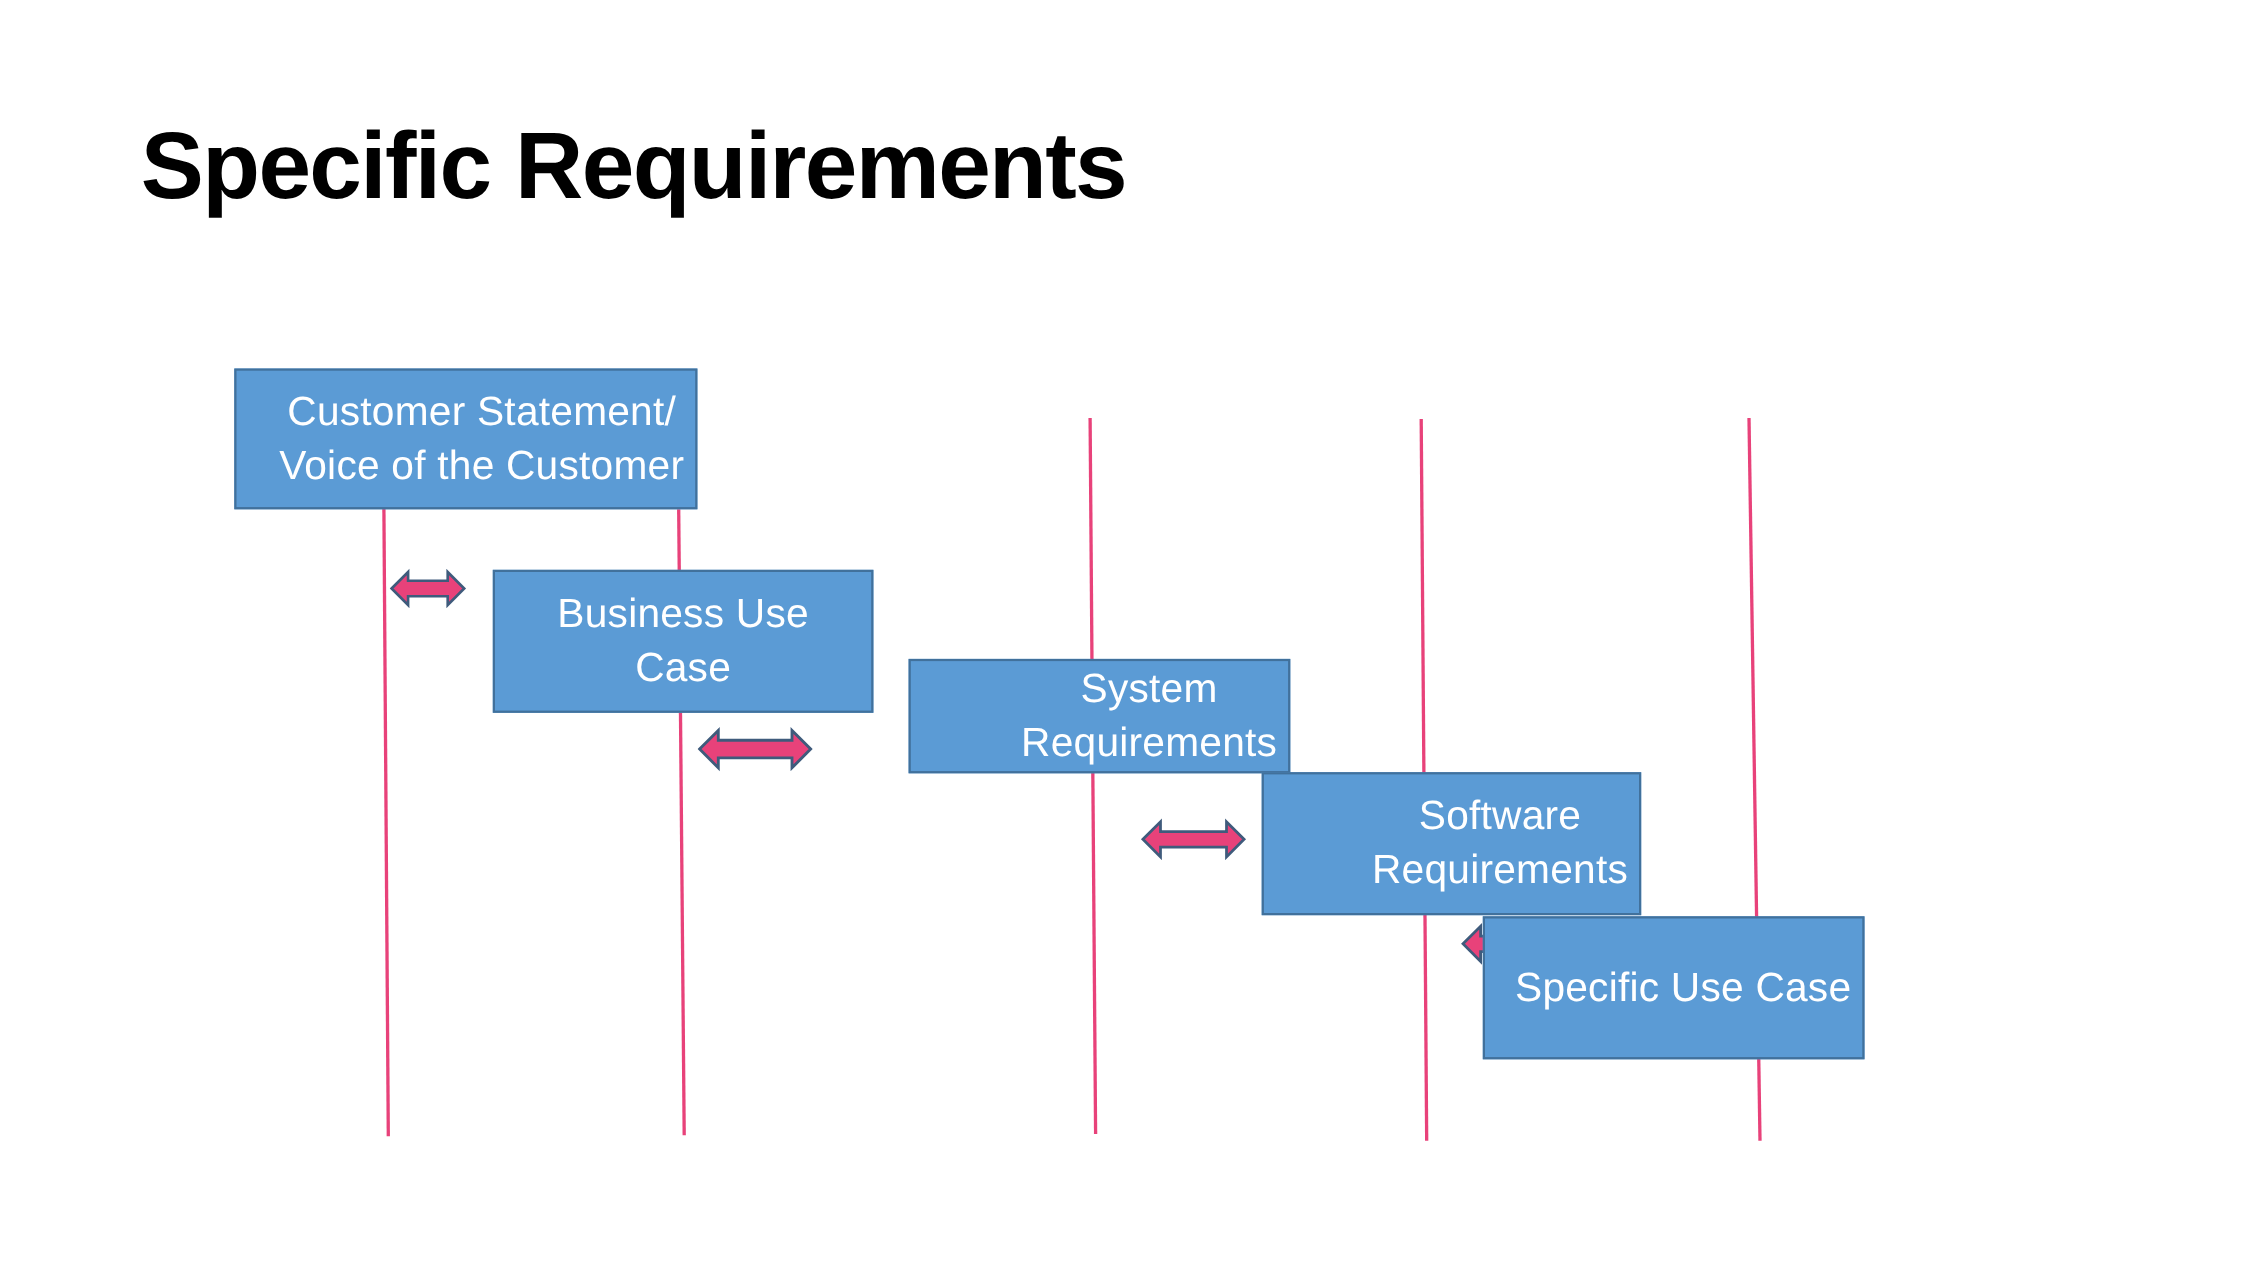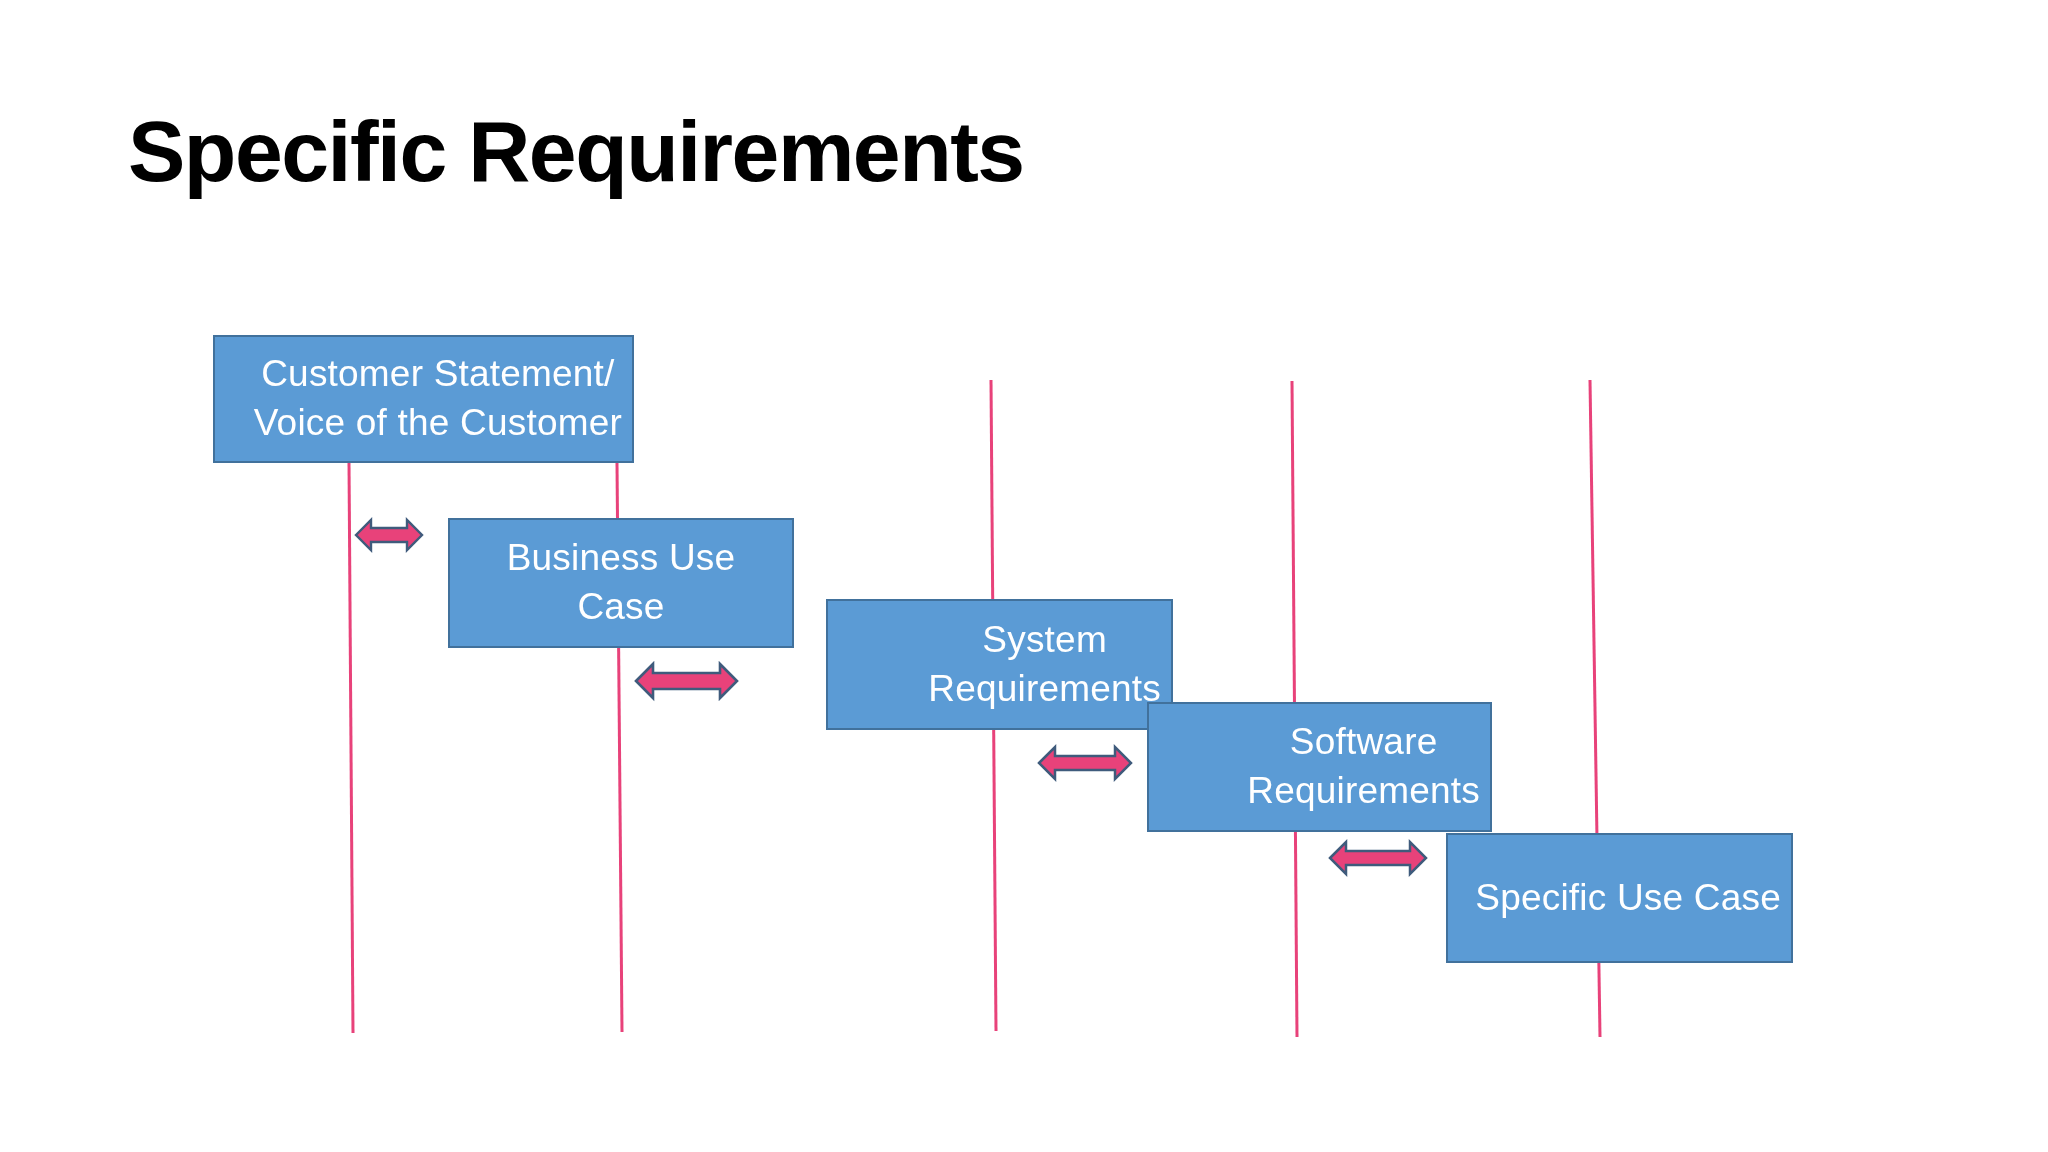--- a/index.html
+++ b/index.html
@@ -89,21 +89,21 @@
   <div class="node" style="left:448px; top:518px; width:346px; height:130px;">
     <span>Business Use Case</span>
   </div>
 
   <div class="arrow" style="left:634px; top:658px; width:105px; height:46px;">
     <svg width="105" height="46" viewBox="0 0 105 46" xmlns="http://www.w3.org/2000/svg">
       <polygon points="2,23 19,6 19,15 86,15 86,6 103,23 86,40 86,31 19,31 19,40" fill="#E8427A" stroke="#3F5B7C" stroke-width="2.6" stroke-linejoin="miter"></polygon>
     </svg>
   </div>
 
-  <div class="node" style="left:826px; top:599px; width:347px; height:131px;padding-left:23px;">
+  <div class="node" style="left:826px; top:599px; width:347px; height:104px;padding-left:23px;">
     <span>System
 Requirements</span>
   </div>
 
   <div class="arrow" style="left:1037px; top:741px; width:96px; height:44px;">
     <svg width="96" height="44" viewBox="0 0 96 44" xmlns="http://www.w3.org/2000/svg">
       <polygon points="2,22 18,6 18,15 78,15 78,6 94,22 78,38 78,29 18,29 18,38" fill="#E8427A" stroke="#3F5B7C" stroke-width="2.5" stroke-linejoin="miter"></polygon>
     </svg>
   </div>
 
@@ -111,17 +111,17 @@
     <span>Software
 Requirements</span>
   </div>
 
   <div class="arrow" style="left:1328px; top:836px; width:100px; height:44px;">
     <svg width="100" height="44" viewBox="0 0 100 44" xmlns="http://www.w3.org/2000/svg">
       <polygon points="2,22 18,6 18,15 82,15 82,6 98,22 82,38 82,29 18,29 18,38" fill="#E8427A" stroke="#3F5B7C" stroke-width="2.5" stroke-linejoin="miter"></polygon>
     </svg>
   </div>
 
-  <div class="node" style="left:1446px; top:833px; width:347px; height:130px;">
+  <div class="node" style="left:1348px; top:833px; width:347px; height:130px;">
     <span>Specific Use Case</span>
   </div>
 
 </div>
 
 </body></html>

